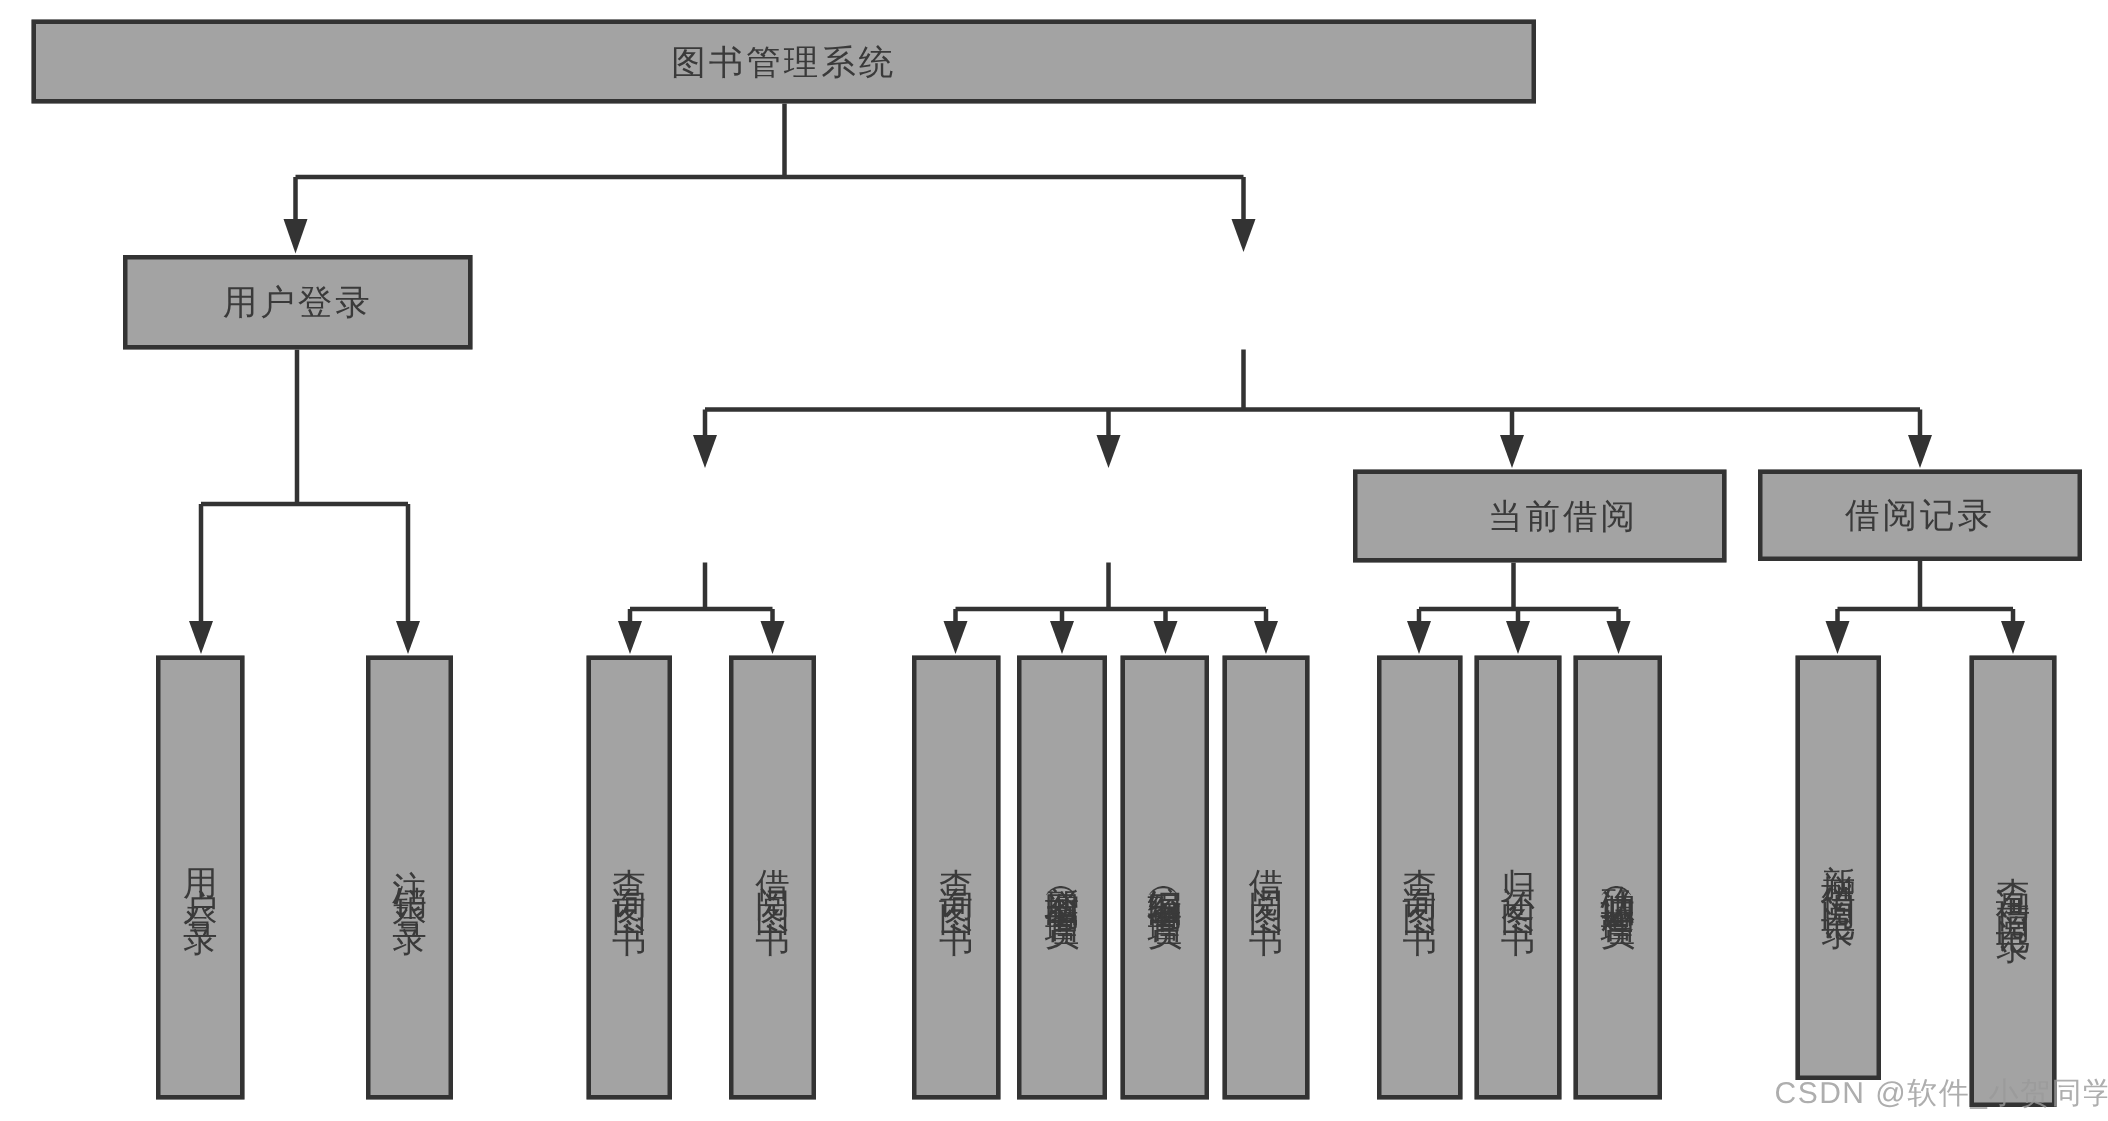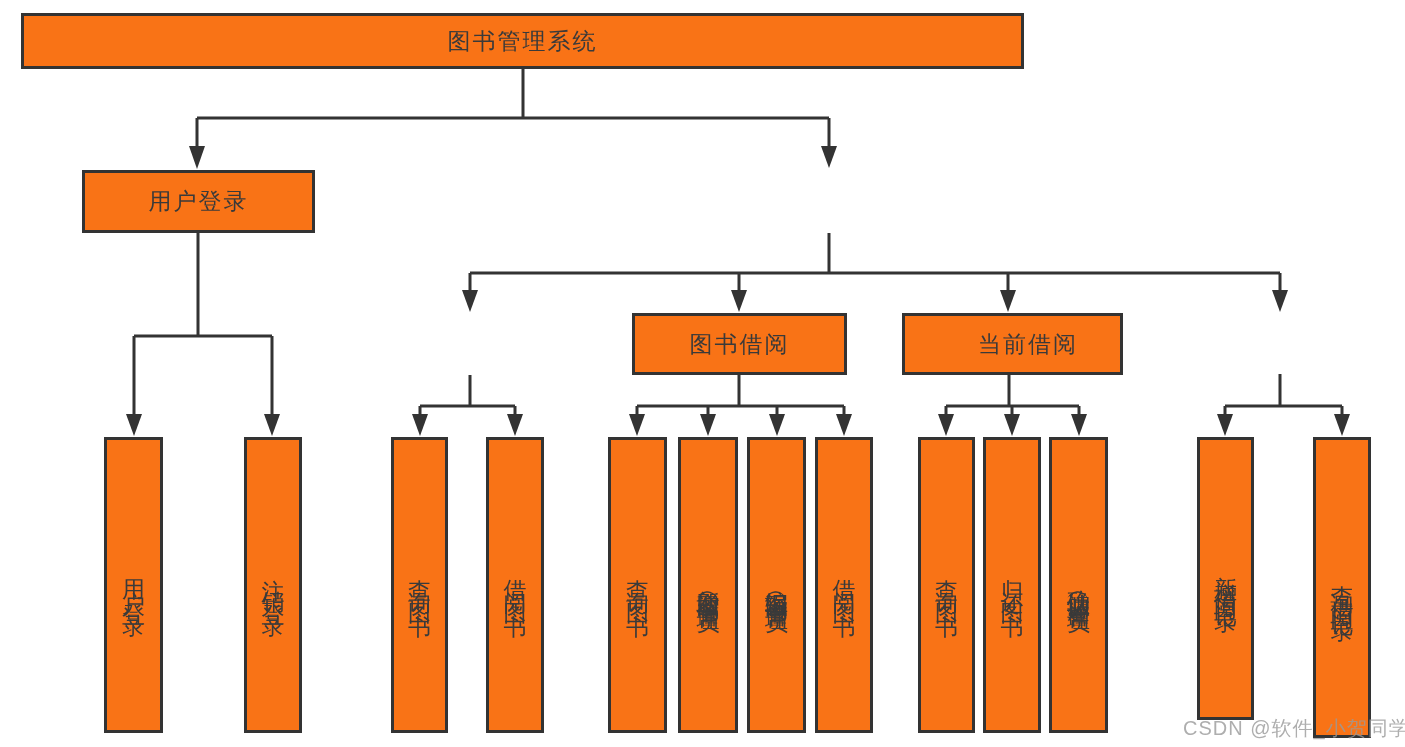--- a/index.html
+++ b/index.html
@@ -2,21 +2,21 @@
 <html><head>
 <meta charset="utf-8">
 <style>
   html,body{margin:0;padding:0;background:#ffffff;}
   #stage{
     position:relative;width:1405px;height:747px;background:#ffffff;overflow:hidden;
     font-family:"Liberation Sans","DejaVu Sans",sans-serif;color:#3a3a3a;
   }
   #wires{position:absolute;left:0;top:0;width:1405px;height:747px;}
   .node{
-    position:absolute;box-sizing:border-box;border:3px solid #333333;background:#f97316;
+    position:absolute;box-sizing:border-box;border:3px solid #333333;background:#a3a3a3;
     display:flex;align-items:center;justify-content:center;text-align:center;
   }
   .h-label{font-size:23px;letter-spacing:2px;white-space:nowrap;}
   .v-label{
     writing-mode:vertical-rl;text-orientation:mixed;line-height:1;
     font-size:23px;white-space:nowrap;
   }
   .ls-short{letter-spacing:12px;}
   .ls-mid{letter-spacing:7px;}
   .ls-long{letter-spacing:3px;}
@@ -64,25 +64,25 @@
   </svg>
 
   <div class="node" style="left:21px;top:13px;width:1003px;height:56px;">
     <span class="h-label">图书管理系统</span>
   </div>
 
   <div class="node" style="left:82px;top:170px;width:233px;height:63px;">
     <span class="h-label">用户登录</span>
   </div>
 
-  <div class="node" style="left:632px;top:313px;width:215px;height:62px;">
-    <span class="h-label">图书借阅</span>
+  <div class="node" style="left:902px;top:313px;width:249px;height:62px;padding-left:31px;">
+    <span class="h-label">当前借阅</span>
   </div>
-  <div class="node" style="left:902px;top:313px;width:221px;height:62px;padding-left:31px;">
-    <span class="h-label">当前借阅</span>
+  <div class="node" style="left:1172px;top:313px;width:216px;height:61px;">
+    <span class="h-label">借阅记录</span>
   </div>
 
   <div class="node" style="left:104px;top:437px;width:59px;height:296px;">
     <span class="v-label ls-short">用户登录</span>
   </div>
   <div class="node" style="left:244px;top:437px;width:58px;height:296px;">
     <span class="v-label ls-short">注销登录</span>
   </div>
 
   <div class="node" style="left:391px;top:437px;width:57px;height:296px;">

